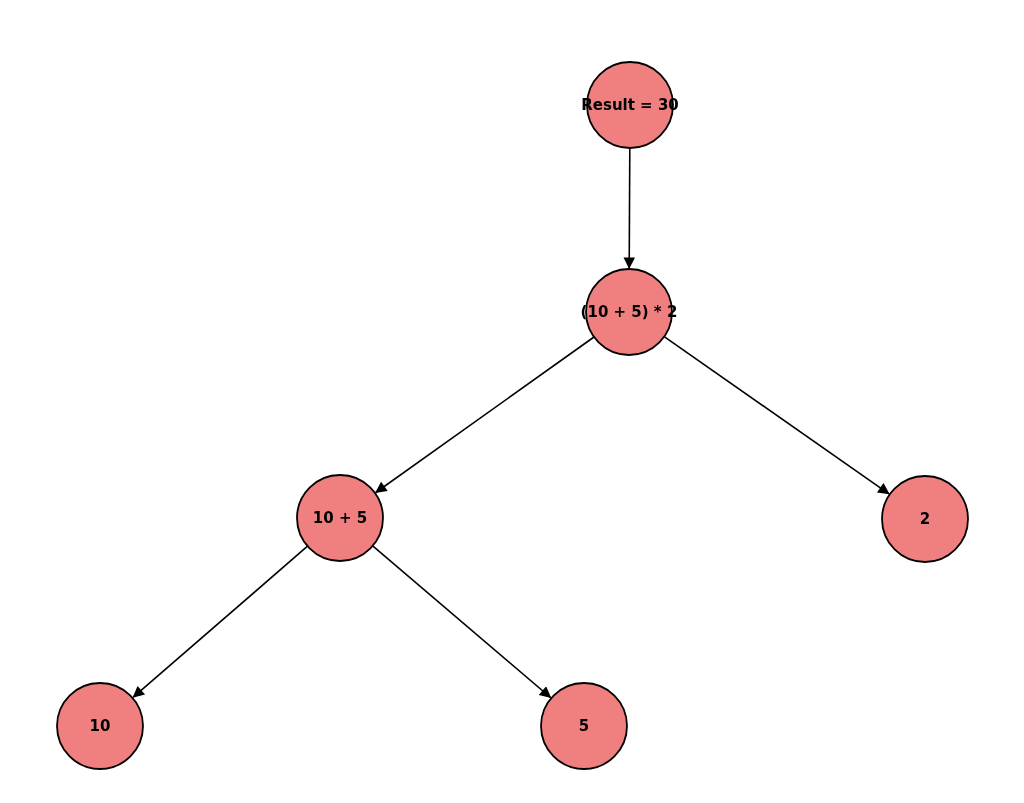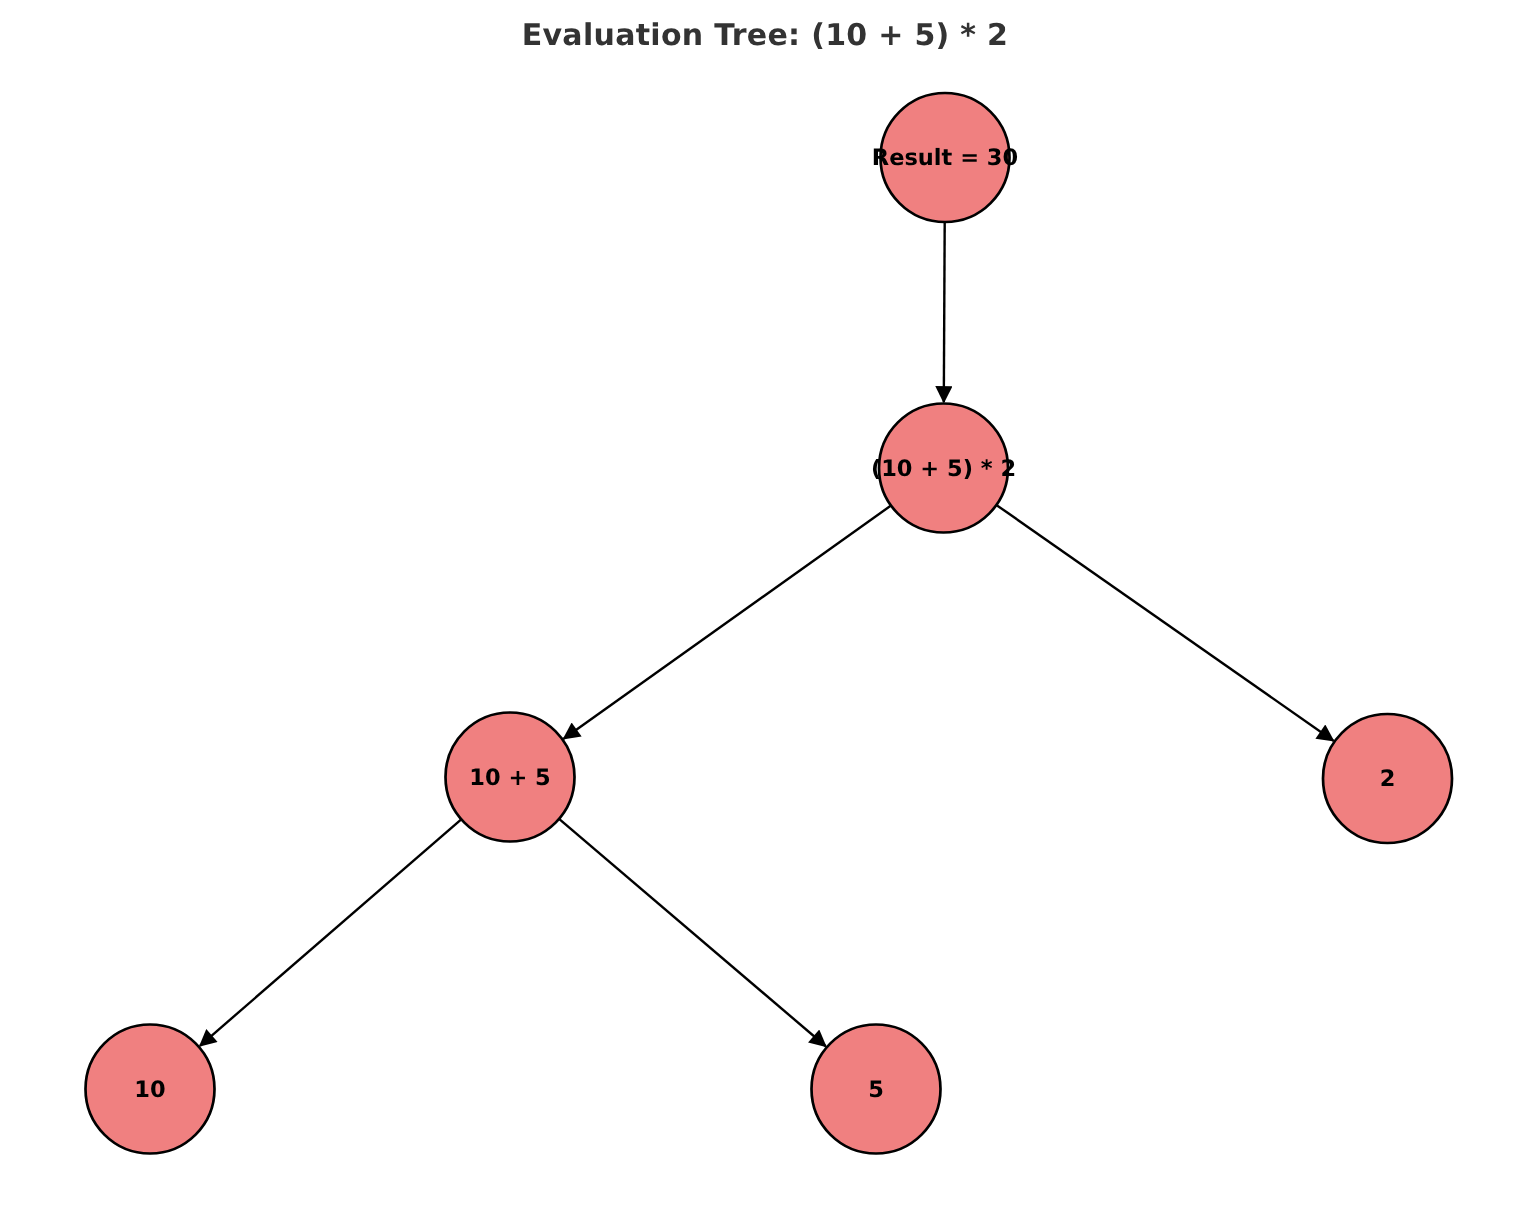--- a/index.html
+++ b/index.html
@@ -33,21 +33,20 @@
     text-anchor: middle;
   }
   .edge-line {
     fill: none;
   }
 </style>
 </head>
 <body>
 
 <div class="canvas" style="background: rgb(255, 255, 255);">
-  <div class="figure-title" style="color: rgb(51, 51, 51);">Evaluation Tree: (10 + 5) * 2</div>
 
   <svg class="tree-svg" width="1024" height="803" xmlns="http://www.w3.org/2000/svg">
     <defs>
       <marker id="arrowhead" viewBox="0 0 10 10" refX="9.2" refY="5" markerUnits="userSpaceOnUse" markerWidth="15" markerHeight="11.5" orient="auto">
         <path d="M 0 0 L 10 5 L 0 10 z" fill="#000000"></path>
       </marker>
     </defs>
     <g id="edges-layer">
         <line x1="629.8" y1="148.0" x2="629.2" y2="268.0" stroke="#000000" stroke-width="1.6" marker-end="url(#arrowhead)" class="edge-line"></line>
         <line x1="594.0" y1="337.0" x2="375.8" y2="492.5" stroke="#000000" stroke-width="1.6" marker-end="url(#arrowhead)" class="edge-line"></line>

